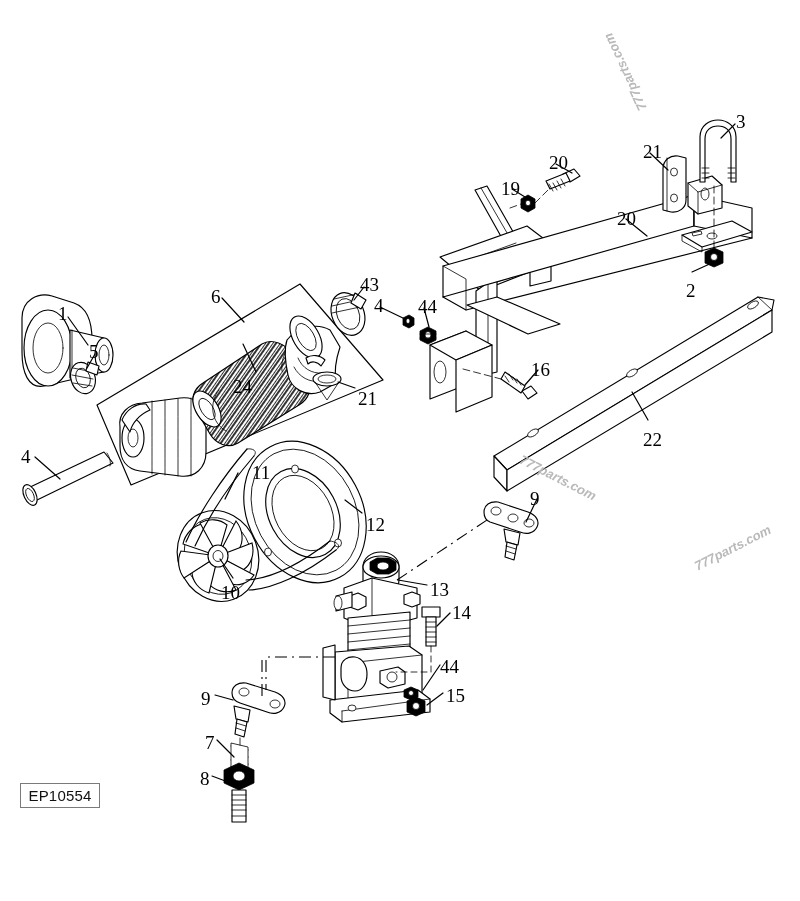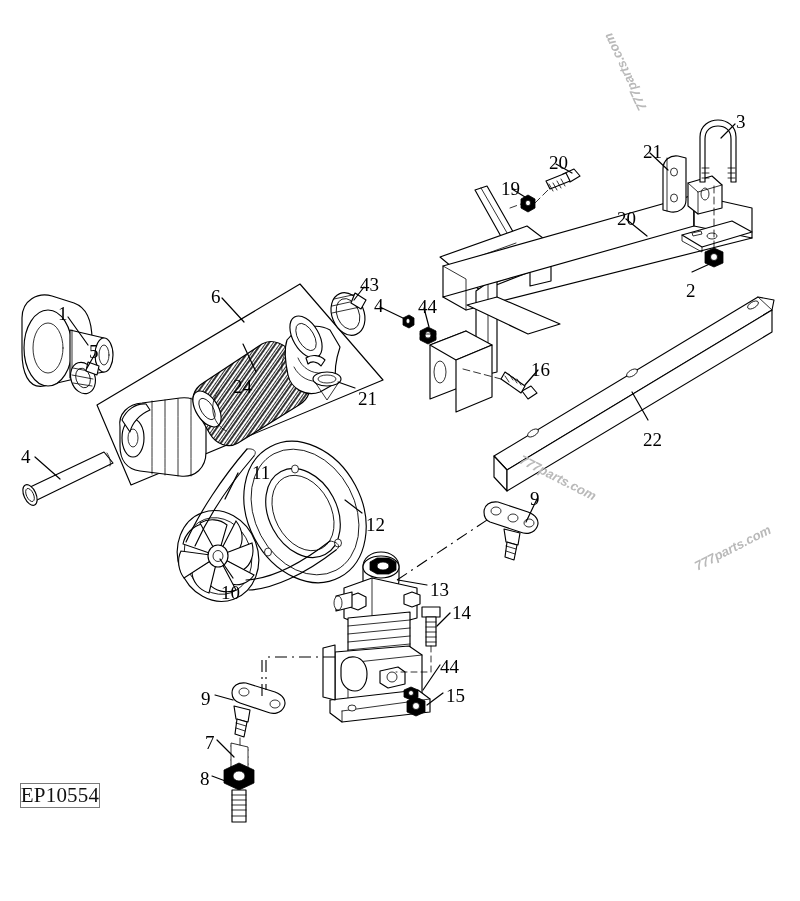--- a/index.html
+++ b/index.html
@@ -40,22 +40,22 @@
     width: 80px;
     height: 25px;
     border: 1px solid #7a7a7a;
     background: #ffffff;
     box-sizing: border-box;
     display: flex;
     align-items: center;
     justify-content: center;
   }
   #partno-box span {
-    font-family: Liberation Serif, serif;
-    font-size: 21px;
+    font-family: Liberation Sans, sans-serif;
+    font-size: 15px;
     color: #111111;
     letter-spacing: 0.2px;
   }
   .cal {
     position: absolute;
     font-family: "Liberation Serif", serif;
     font-size: 19px;
     color: #000000;
     line-height: 1;
     user-select: none;

